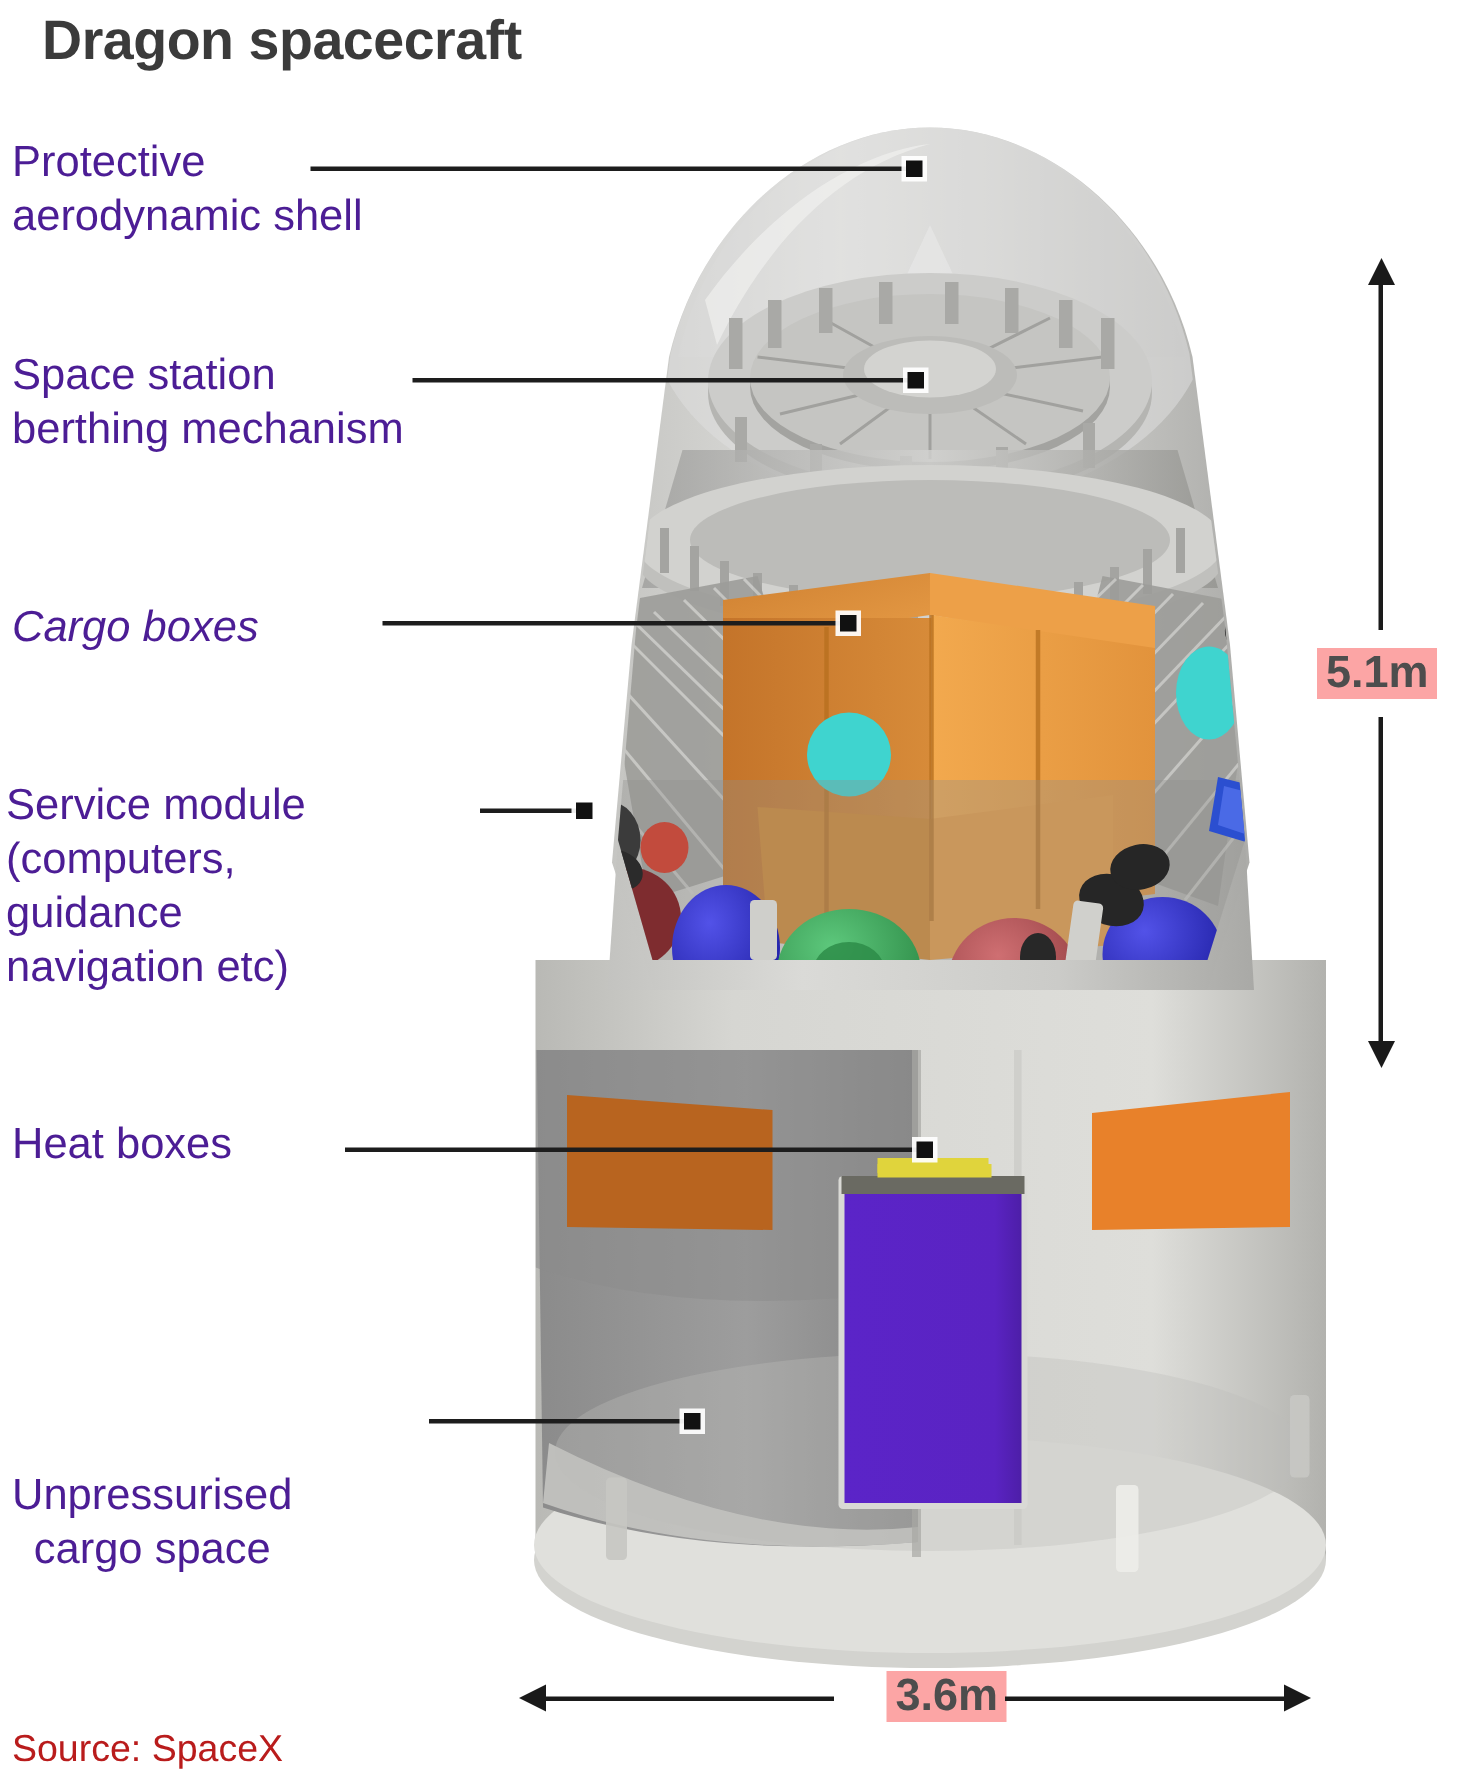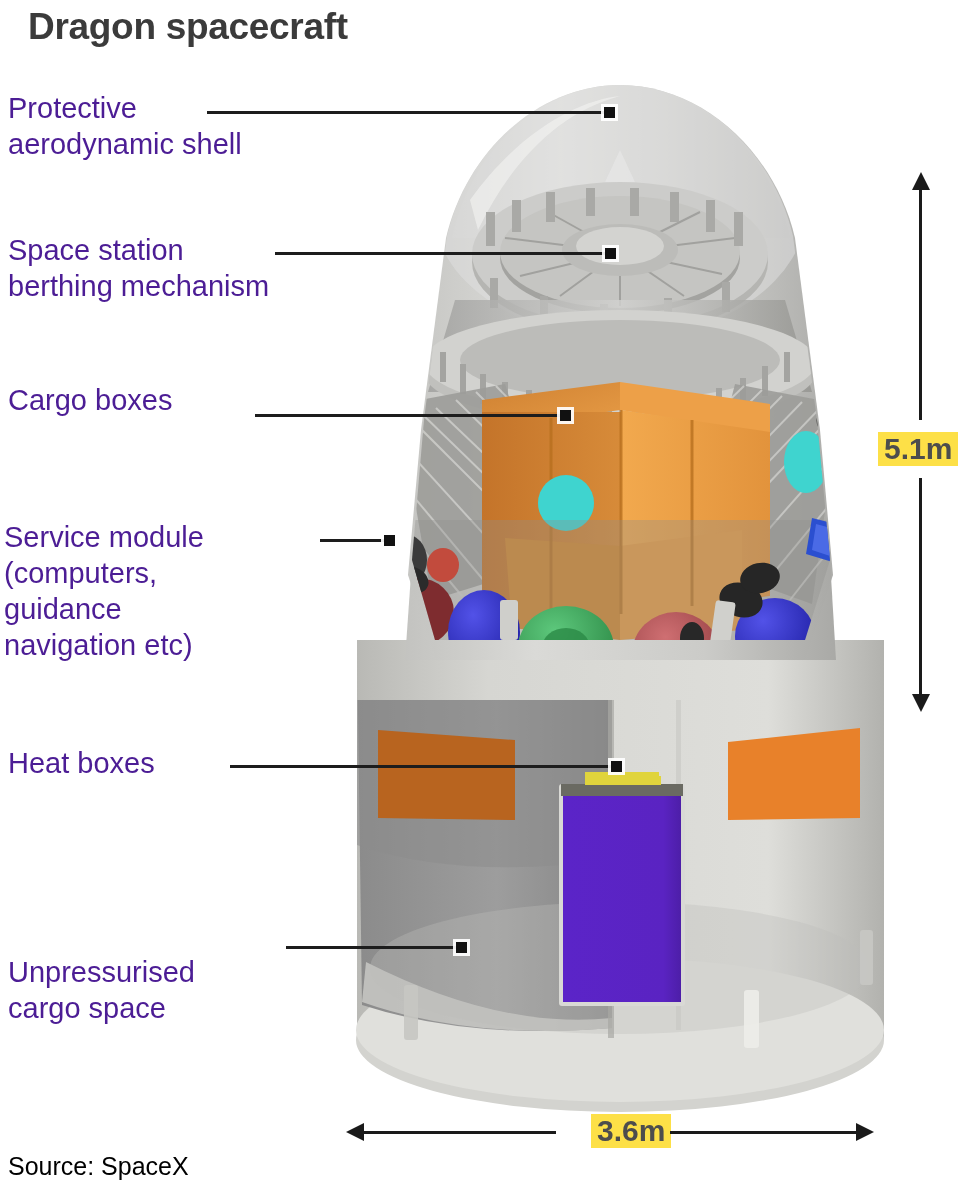--- a/index.html
+++ b/index.html
@@ -34,29 +34,29 @@
     font-size: 29px;
     line-height: 36px;
     color: #4c1d95;
     white-space: pre-line;
   }
   .source {
     position: absolute;
     left: 8px;
     top: 1152px;
     font-size: 25px;
-    color: #000000;
+    color: #b91c1c;
     white-space: nowrap;
   }
   .dim-label {
     position: absolute;
     font-size: 30px;
     font-weight: bold;
     color: #4d4d4d;
-    background: #fde047;
+    background: #fca5a5;
     padding: 0 6px;
     white-space: nowrap;
   }
 
   
   .leader {
     position: absolute;
     height: 3px;
     background: #1d1d1d;
   }
@@ -401,36 +401,36 @@
 <div class="callout" style="left:8px; top:90px;">Protective
 aerodynamic shell</div>
 <div class="leader" style="left:207px; top:111px; width:404px;"></div>
 <div class="leader-dot" style="left:604px; top:107px;"></div>
 
 <div class="callout" style="left:8px; top:232px;">Space station
 berthing mechanism</div>
 <div class="leader" style="left:275px; top:252px; width:337px;"></div>
 <div class="leader-dot" style="left:605px; top:248px;"></div>
 
-<div class="callout" style="left:8px; top:382px;">Cargo boxes</div>
+<div class="callout" style="left:8px; top:400px;font-style:italic;">Cargo boxes</div>
 <div class="leader" style="left:255px; top:414px; width:311px;"></div>
 <div class="leader-dot" style="left:560px; top:410px;"></div>
 
 <div class="callout" style="left:4px; top:519px;">Service module
 (computers,
 guidance
 navigation etc)</div>
 <div class="leader" style="left:320px; top:539px; width:70px;"></div>
 <div class="leader-dot" style="left:384px; top:535px;"></div>
 
 <div class="callout" style="left:8px; top:745px;">Heat boxes</div>
 <div class="leader" style="left:230px; top:765px; width:388px;"></div>
 <div class="leader-dot" style="left:611px; top:761px;"></div>
 
-<div class="callout" style="left:8px; top:954px;">Unpressurised
+<div class="callout" style="left:8px; top:979px;text-align:center;">Unpressurised
 cargo space</div>
 <div class="leader" style="left:286px; top:946px; width:176px;"></div>
 <div class="leader-dot" style="left:456px; top:942px;"></div>
 
 <div class="arrow arrow-up" style="left:912px; top:172px;"></div>
 <div class="dim-v" style="left:919px; top:188px; height:232px;"></div>
 <div class="dim-label" style="left:878px; top:432px;">5.1m</div>
 <div class="dim-v" style="left:919px; top:478px; height:218px;"></div>
 <div class="arrow arrow-down" style="left:912px; top:694px;"></div>
 

